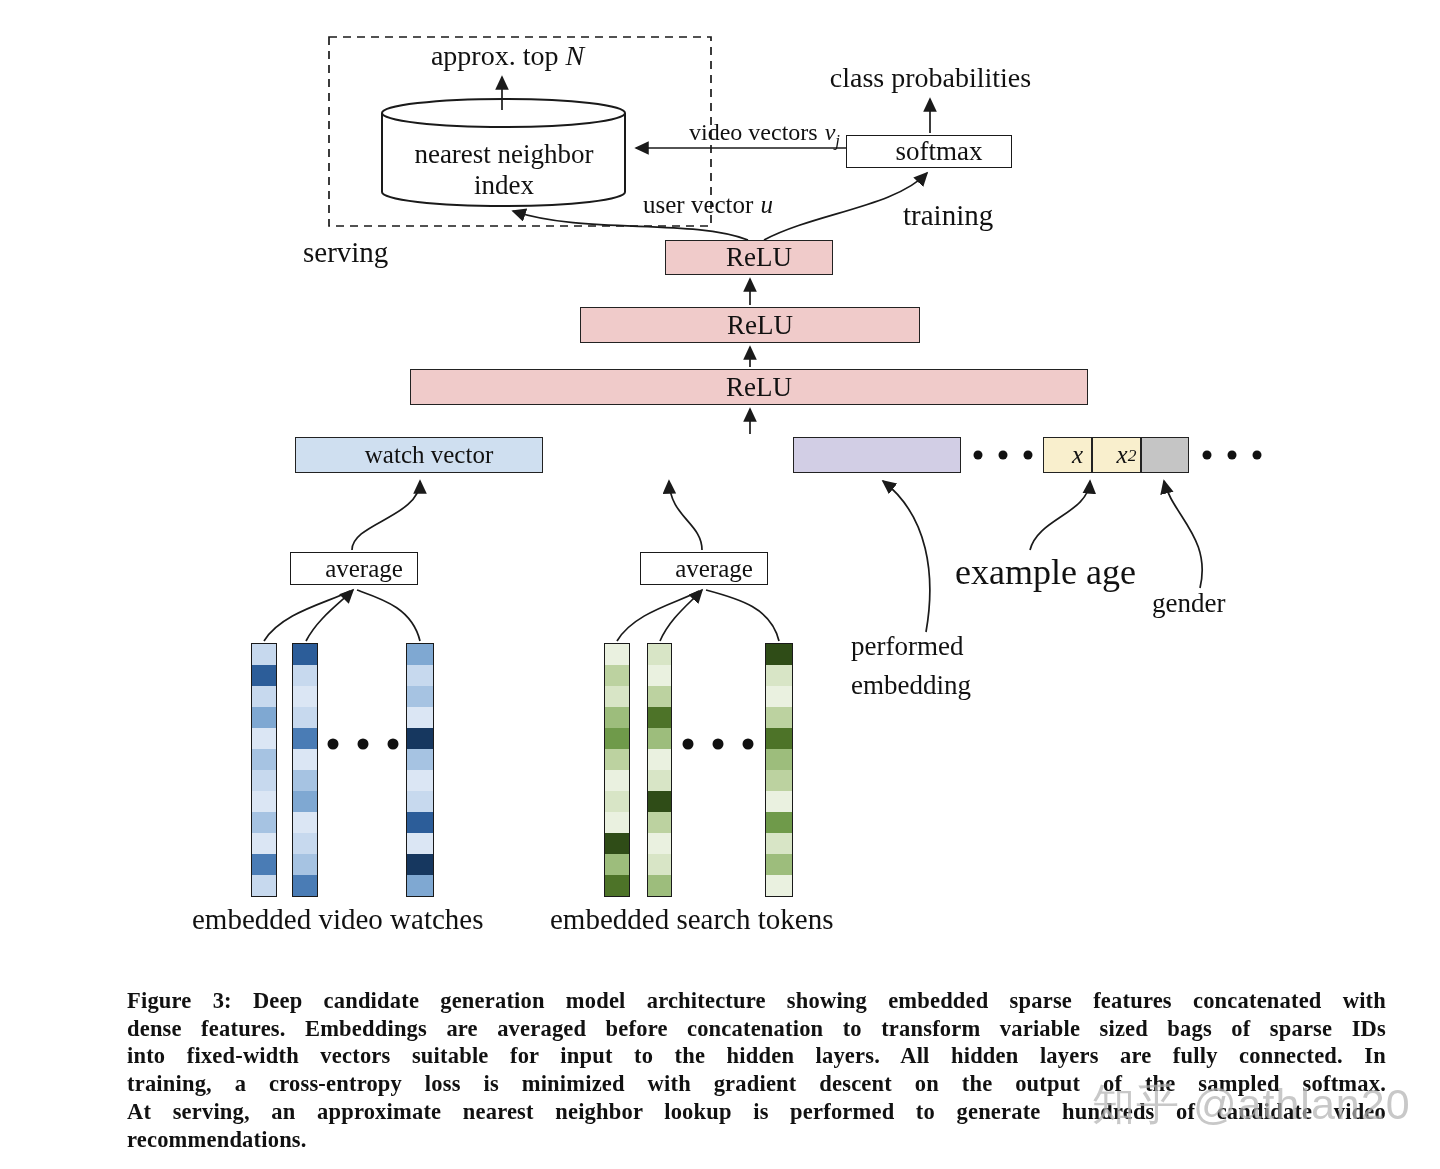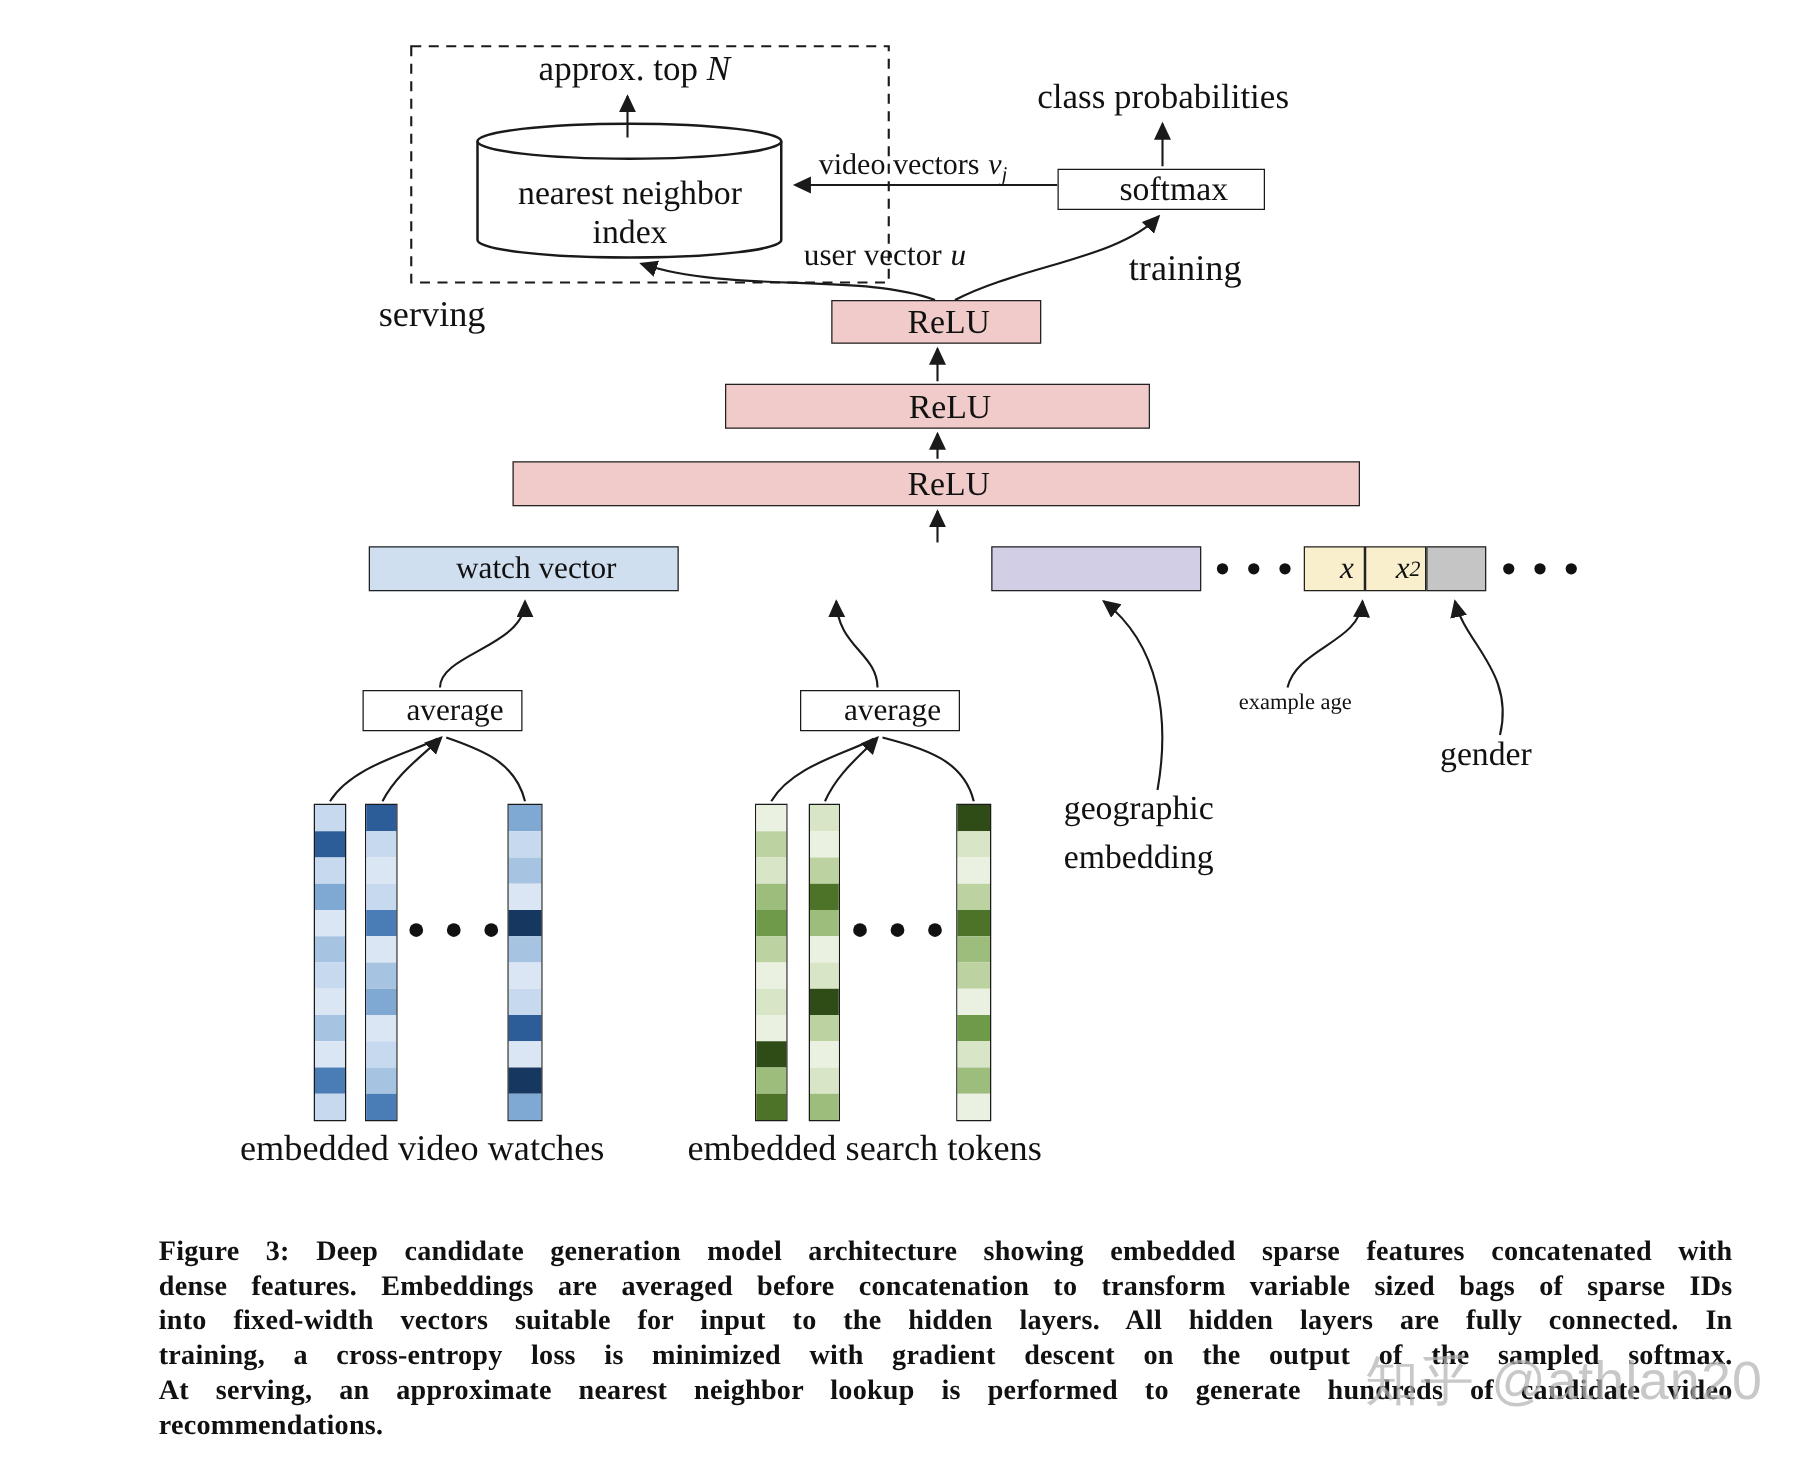--- a/index.html
+++ b/index.html
@@ -96,21 +96,21 @@
     <div>nearest neighbor</div>
     <div>index</div>
   </div>
 
   <div class="lbl ctr" style="left:808px;top:62px;width:245px;font-size:28px;">class probabilities</div>
 
   <div class="box whitebox" style="left:846px;top:135px;width:166px;height:33px;font-size:27px;">
       <span>softmax</span>
     </div>
 
-  <div class="lbl" style="left:655px;top:119px;width:185px;font-size:24px;"><span>video vectors</span><span class="msym">v</span><sub class="mi">j</sub></div>
+  <div class="lbl" style="left:655px;top:119px;width:185px;font-size:24px;text-align:right;"><span>video vectors</span><span class="msym">v</span><sub class="mi">j</sub></div>
 
   <div class="lbl" style="left:643px;top:191px;font-size:25px;"><span>user vector</span><span class="msym">u</span></div>
 
   <div class="lbl" style="left:903px;top:199px;font-size:29px;">training</div>
 
   <div class="lbl" style="left:303px;top:236px;font-size:29px;">serving</div>
 
   <div class="box relu" style="left:665px;top:240px;width:168px;height:35px;font-size:27px;">
       <span>ReLU</span>
     </div>
@@ -134,24 +134,24 @@
     </div>
   <div class="box" style="left:1141px;top:437px;width:48px;height:36px;background:var(--c-gray);"></div>
 
   <div class="box whitebox" style="left:290px;top:552px;width:128px;height:33px;font-size:25px;">
       <span>average</span>
     </div>
   <div class="box whitebox" style="left:640px;top:552px;width:128px;height:33px;font-size:25px;">
       <span>average</span>
     </div>
 
-  <div class="lbl" style="left:955px;top:551px;font-size:18px;margin-left:36px;">example age</div>
+  <div class="lbl" style="left:955px;top:551px;font-size:36px;">example age</div>
   <div class="lbl" style="left:1152px;top:588px;font-size:27px;">gender</div>
   <div class="lbl" style="left:851px;top:627px;font-size:27px;line-height:39px;">
-    <div>geographic</div>
+    <div>performed</div>
     <div>embedding</div>
   </div>
 
   <div class="veccol" style="left:251px;top:643px;width:26px;height:254px;">
       <div class="seg" style="background: rgb(199, 217, 238);"></div>
       <div class="seg" style="background: rgb(44, 93, 153);"></div>
       <div class="seg" style="background: rgb(199, 217, 238);"></div>
       <div class="seg" style="background: rgb(127, 168, 210);"></div>
       <div class="seg" style="background: rgb(219, 230, 244);"></div>
       <div class="seg" style="background: rgb(166, 195, 226);"></div>

